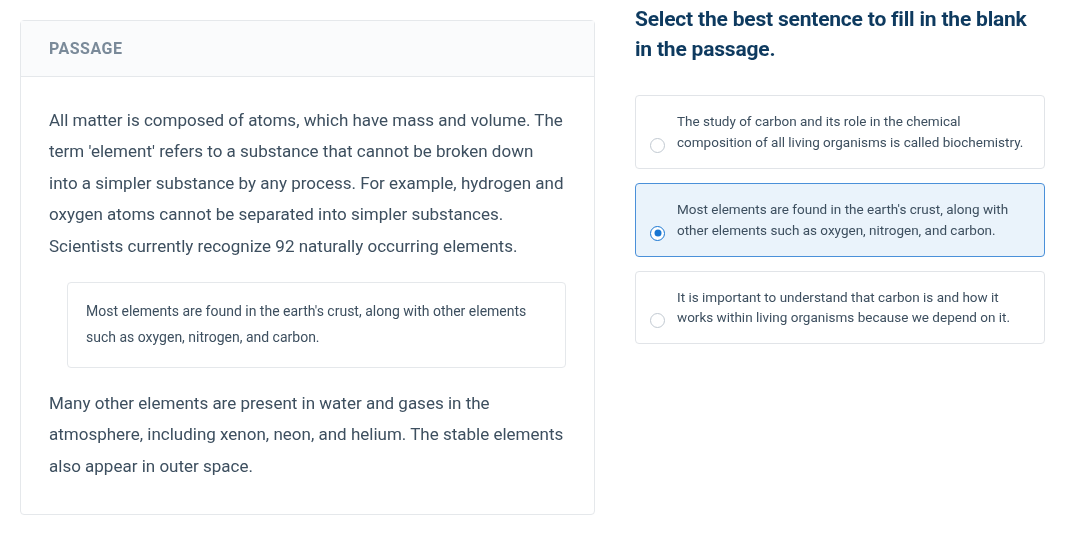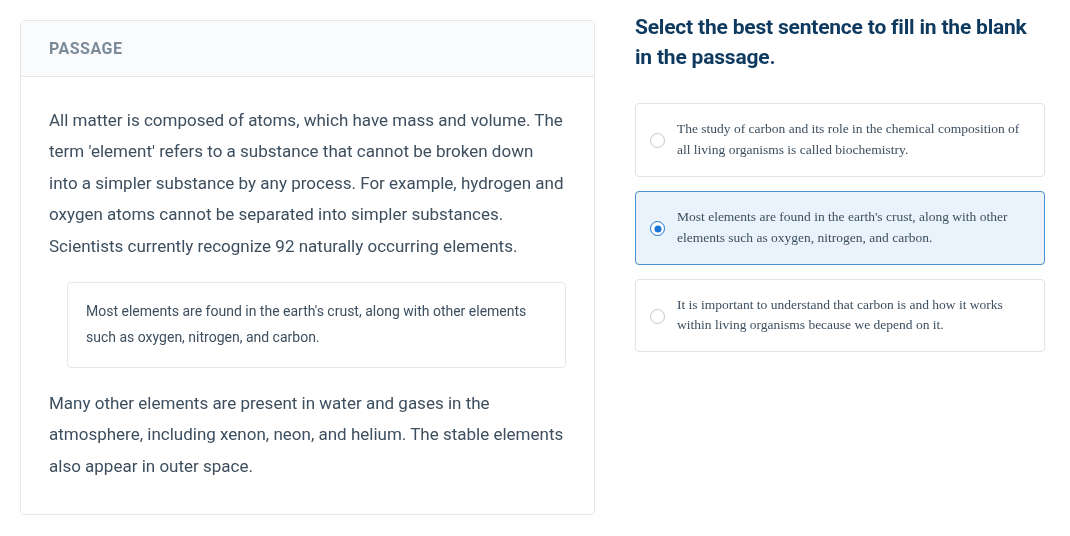--- a/index.html
+++ b/index.html
@@ -57,37 +57,35 @@
   padding-top: 4px;
   padding-right: 20px;
 }
 .question-title {
   font-size: 21px;
   font-weight: 700;
   color: #0e3a5f;
   line-height: 1.45;
   margin-bottom: 30px;
   letter-spacing: -0.2px;
-  margin-top: 8px;
 }
 .options {
   display: flex;
   flex-direction: column;
   gap: 14px;
 }
 .option {
   border: 1px solid #e1e4e8;
   border-radius: 4px;
   padding: 15px 16px 15px 14px;
   display: flex;
-  align-items: center;
+  align-items: flex-end;
   gap: 12px;
   cursor: pointer;
   background: #ffffff;
-  font-family: Liberation Serif, serif;
 }
 .option.selected {
   border-color: #4a90d9;
   background: #eaf3fb;
 }
 .radio {
   width: 15px;
   height: 15px;
   border: 1.5px solid #c1c9d1;
   border-radius: 50%;

